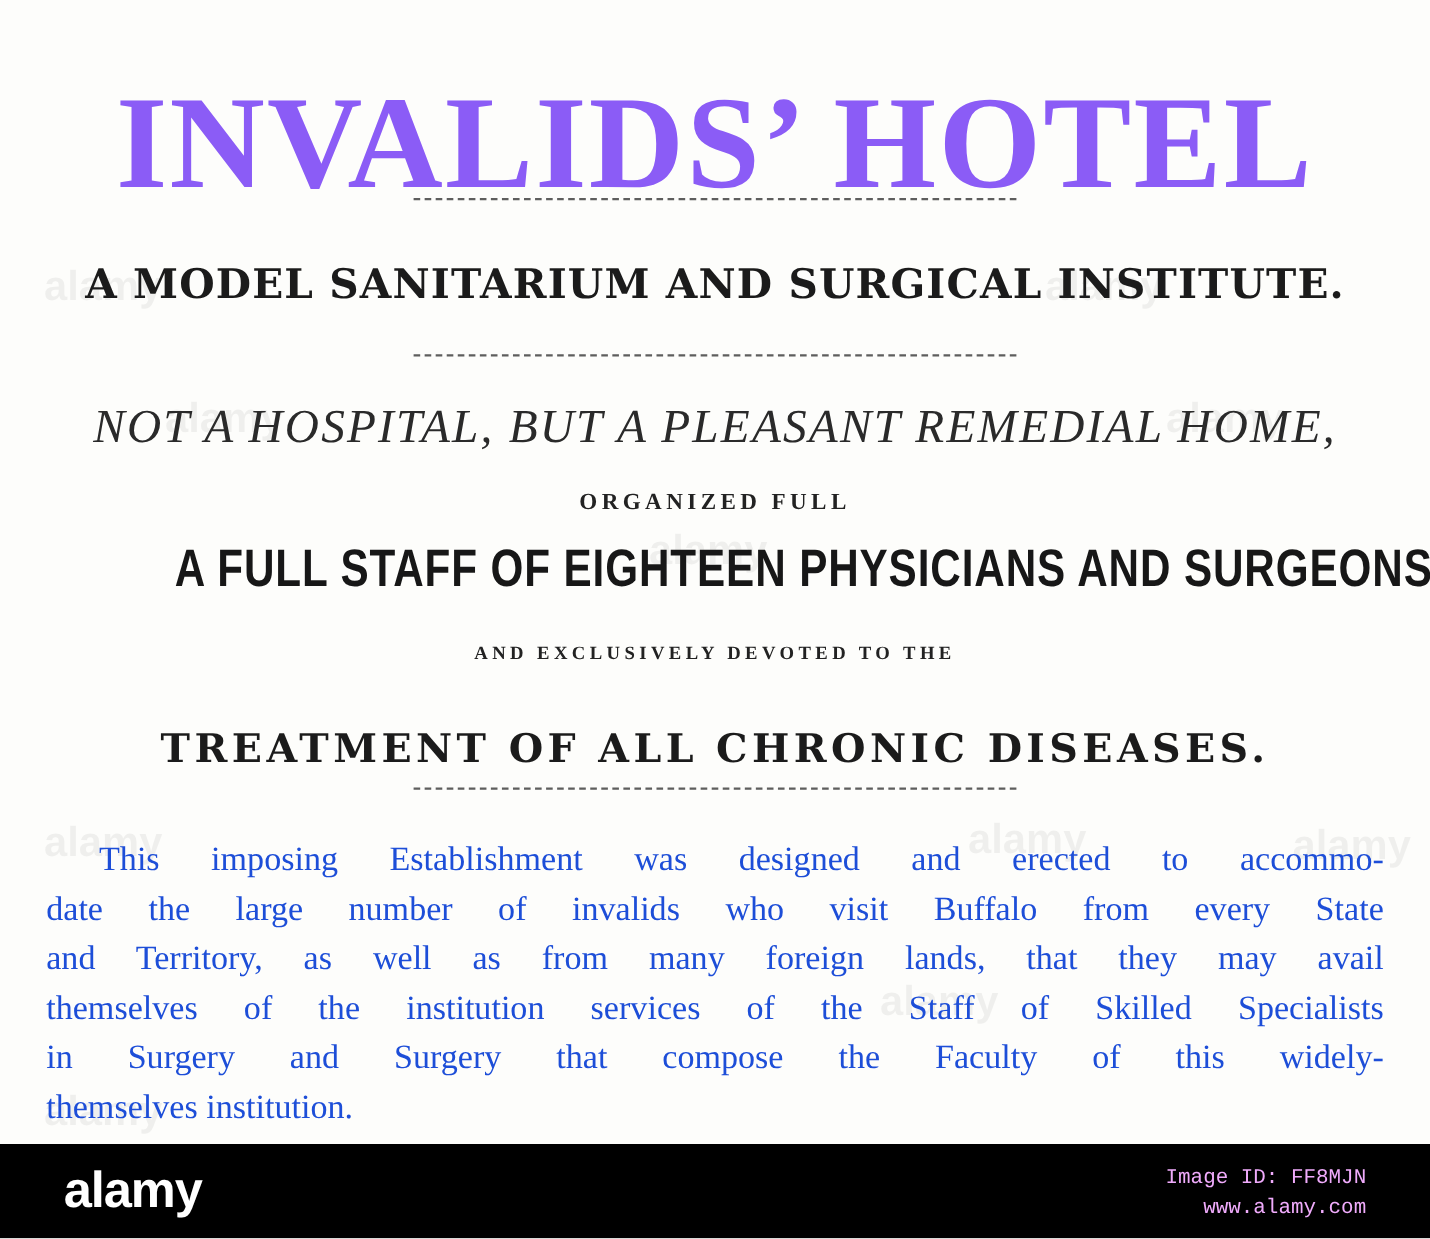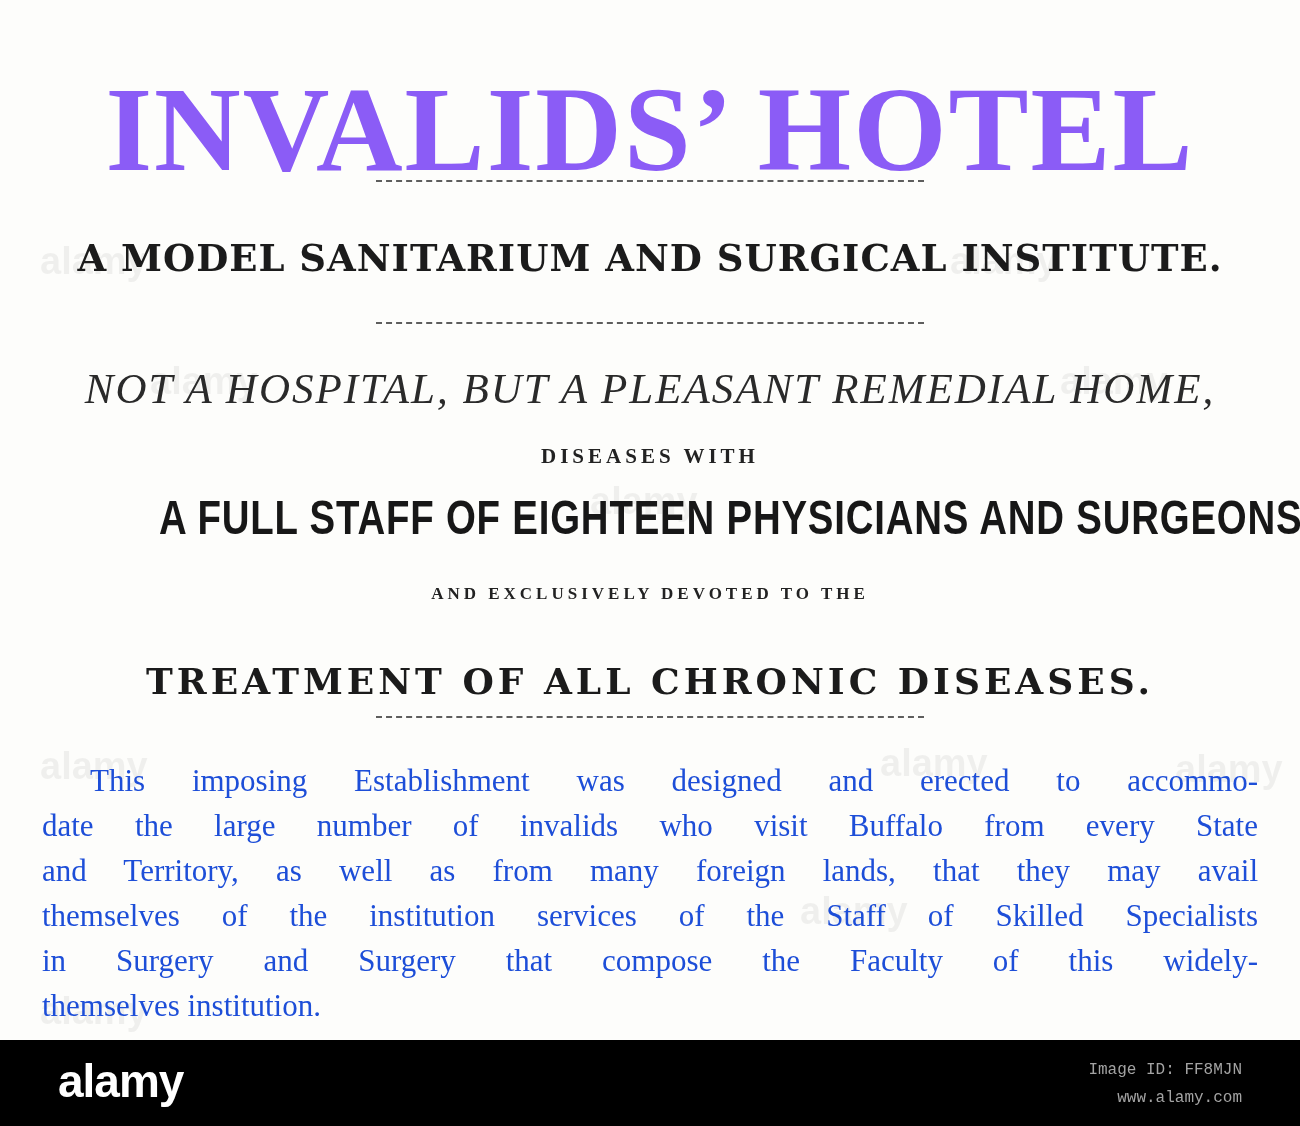--- a/index.html
+++ b/index.html
@@ -125,23 +125,23 @@
     font-weight:bold;
     font-size:46px;
     letter-spacing:-1px;
     color:#ffffff;
   }
   .footer-meta {
     position:absolute;
     right:58px; top:16px;
     text-align:right;
     font-family:"Liberation Mono", monospace;
-    font-size:16px;
+    font-size:19px;
     line-height:28px;
-    color:#a3a3a3;
+    color:#f0abfc;
   }
 </style>
 </head>
 <body>
 
 <div class="page">
 
   <span class="wm" style="left:40px; top:745px;">alamy</span>
   <span class="wm" style="left:880px; top:742px;">alamy</span>
   <span class="wm" style="left:1175px; top:748px;">alamy</span>
@@ -156,21 +156,21 @@
   <div class="centered doc-title">INVALIDS’ HOTEL</div>
 
   <div class="rule rule-1"></div>
 
   <div class="centered subtitle">A MODEL SANITARIUM AND SURGICAL INSTITUTE.</div>
 
   <div class="rule rule-2"></div>
 
   <div class="centered tagline">NOT A HOSPITAL, BUT A PLEASANT REMEDIAL HOME,</div>
 
-  <div class="centered organized">DISEASES WITH</div>
+  <div class="centered organized">ORGANIZED FULL</div>
 
   <div class="centered staff-line">
     <span class="squeeze">A FULL STAFF OF EIGHTEEN PHYSICIANS AND SURGEONS</span>
   </div>
 
   <div class="centered devoted">AND EXCLUSIVELY DEVOTED TO THE</div>
 
   <div class="centered treatment">TREATMENT OF ALL CHRONIC DISEASES.</div>
 
   <div class="rule rule-3"></div>

